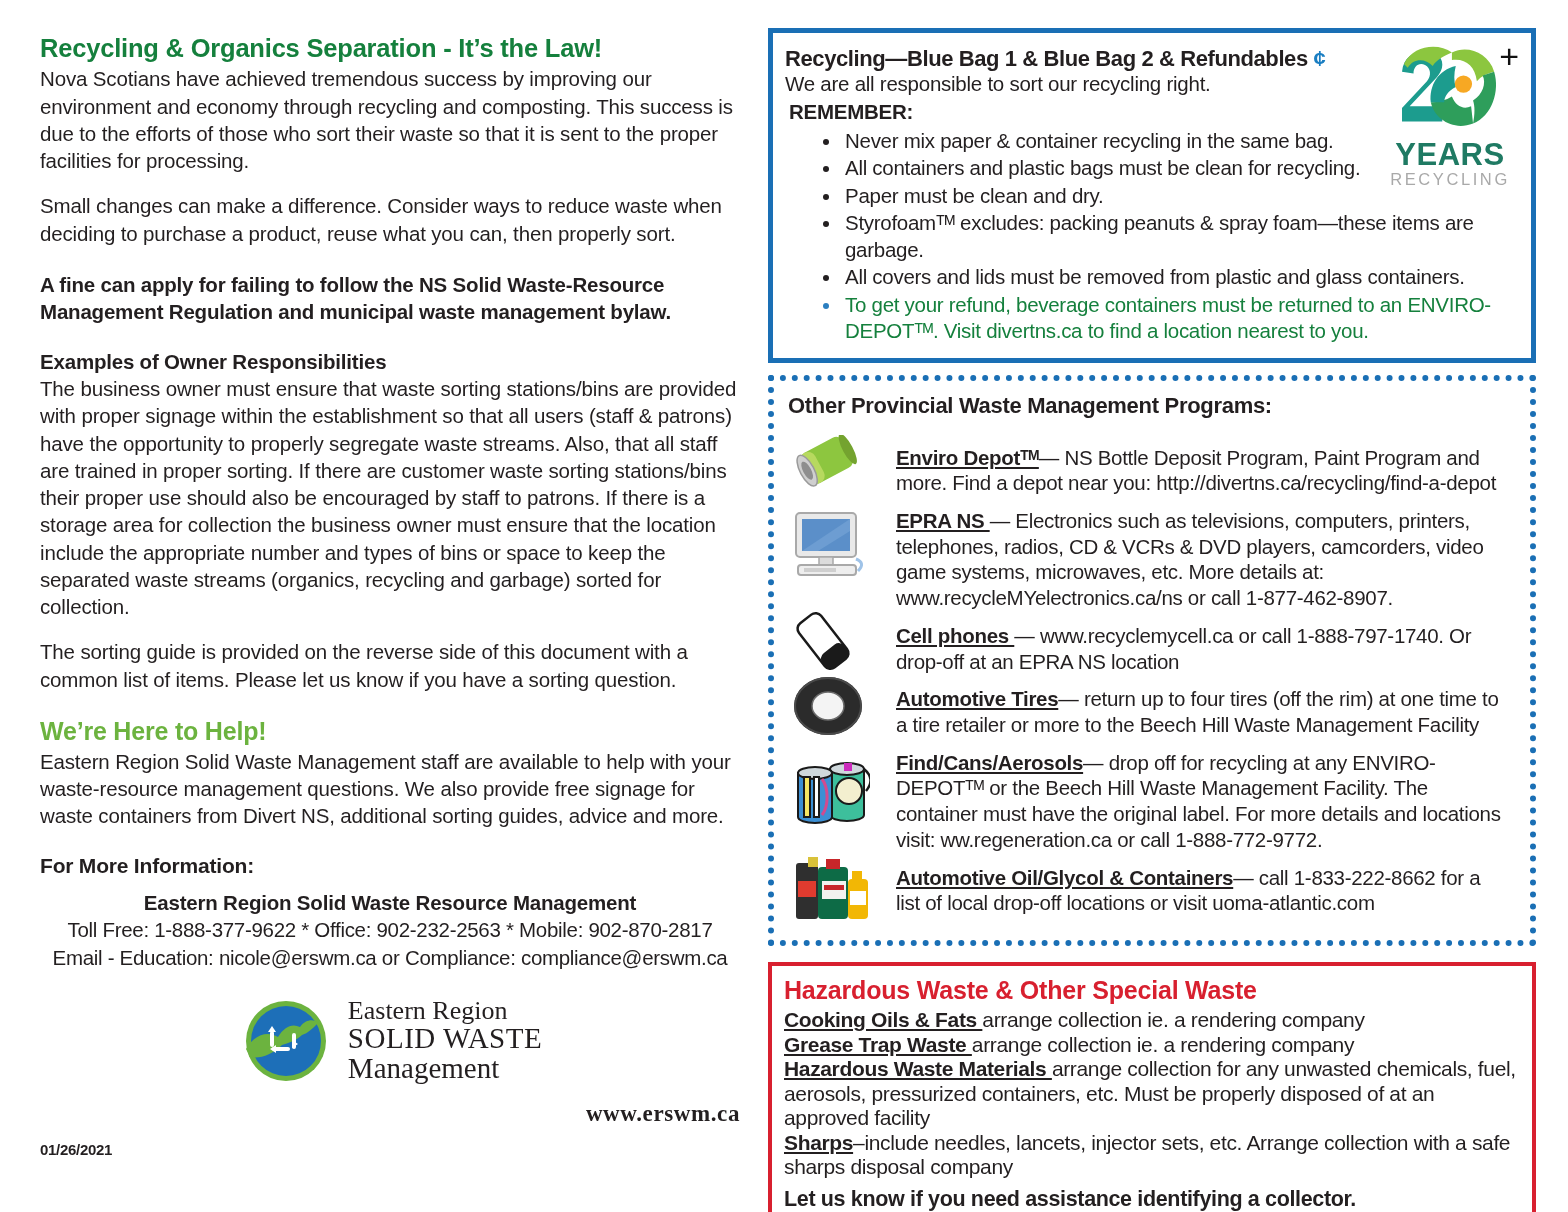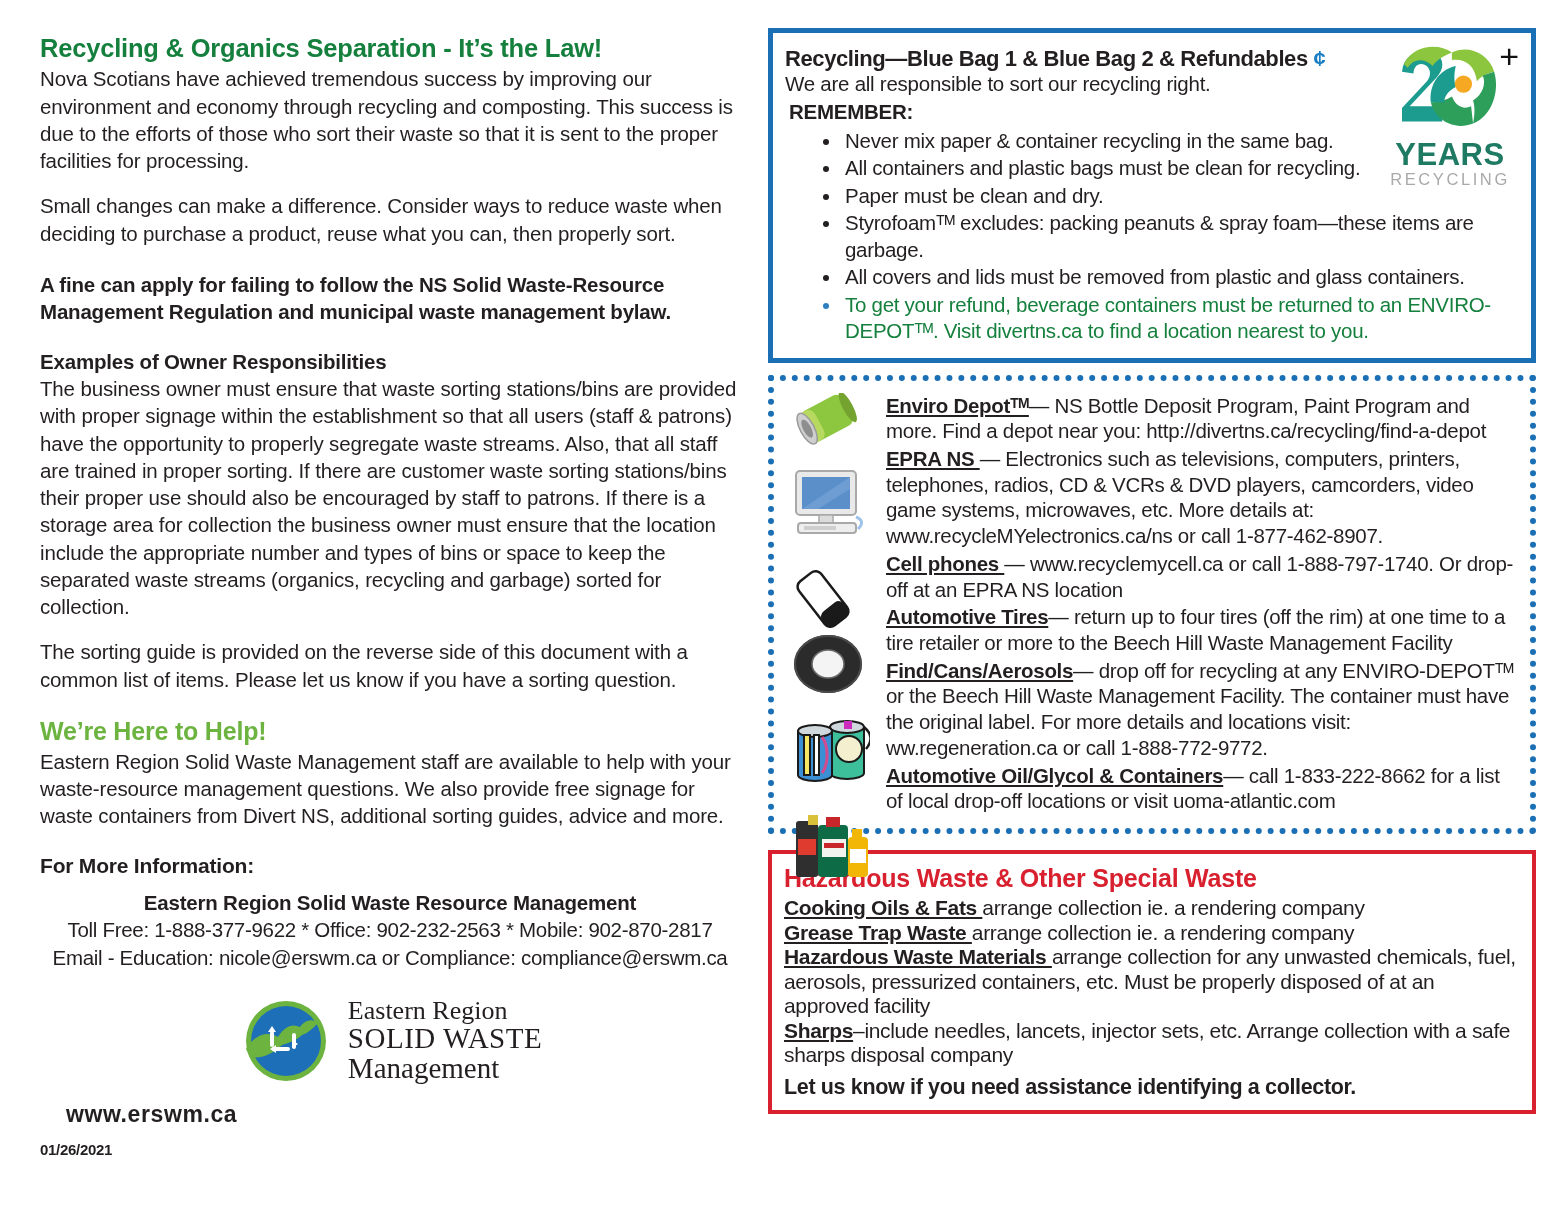--- a/index.html
+++ b/index.html
@@ -104,26 +104,27 @@
   }
   .logo-words {
     font-family: "Liberation Serif", serif;
     line-height: 1.02;
     text-align: left;
   }
   .logo-words .l1 { font-size: 26px; }
   .logo-words .l2 { font-size: 29px; letter-spacing: 0.5px;}
   .logo-words .l3 { font-size: 29px; }
   .logo-url {
-    text-align: left;
+    text-align: right;
     font-size: 23px;
     font-weight: bold;
     letter-spacing: 0.6px;
     margin-top: 12px;
     margin-left: 26px;
+    font-family: Liberation Serif, serif;
   }
   .datestamp {
     position: absolute;
     left: 40px;
     top: 1141px;
     font-size: 15px;
     font-weight: bold;
     letter-spacing: -0.3px;
   }
 
@@ -248,21 +249,21 @@
   .prog-text {
     flex: 1 1 auto;
     font-size: 20.5px;
     line-height: 1.255;
     letter-spacing: -0.3px;
   }
   .prog-text .u-b {
     font-weight: bold;
     text-decoration: underline;
   }
-  .prog-entry { margin: 2px; }
+  .prog-entry { margin: 12px; }
 
   
   .ico { position: absolute; left: 6px; }
   .ico-can { top: 2px; }
   .ico-pc  { top: 78px; }
   .ico-cell{ top: 178px; }
   .ico-tire{ top: 242px; }
   .ico-paint{ top: 322px; }
   .ico-oil { top: 418px; }
 
@@ -389,20 +390,21 @@
           <li>Never mix paper &amp; container recycling in the same bag.</li>
           <li>All containers and plastic bags must be clean for recycling.</li>
           <li>Paper must be clean and dry.</li>
           <li>Styrofoamᵀᴹ excludes: packing peanuts &amp; spray foam—these items are garbage.</li>
           <li>All covers and lids must be removed from plastic and glass containers.</li>
           <li class="blue-item">To get your refund, beverage containers must be returned to an ENVIRO-DEPOTᵀᴹ. Visit divertns.ca to find a location nearest to you.</li>
         </ul>
     </div>
 
     <div class="dotted-box">
+      <h3>Other Provincial Waste Management Programs:</h3>
       <div class="prog-wrap">
 
         <div class="prog-icons">
 
           <span class="ico ico-can">
             <svg width="72" height="56" viewBox="0 0 72 56" aria-hidden="true">
               <g transform="rotate(-28 36 28)">
                 <rect x="12" y="8" width="48" height="34" rx="8" fill="#8dc63f"></rect>
                 <rect x="12" y="8" width="16" height="34" rx="8" fill="#b7d95f"></rect>
                 <ellipse cx="14" cy="25" rx="7" ry="17" fill="#cfcfcf" stroke="#9a9a9a" stroke-width="1.5"></ellipse>

